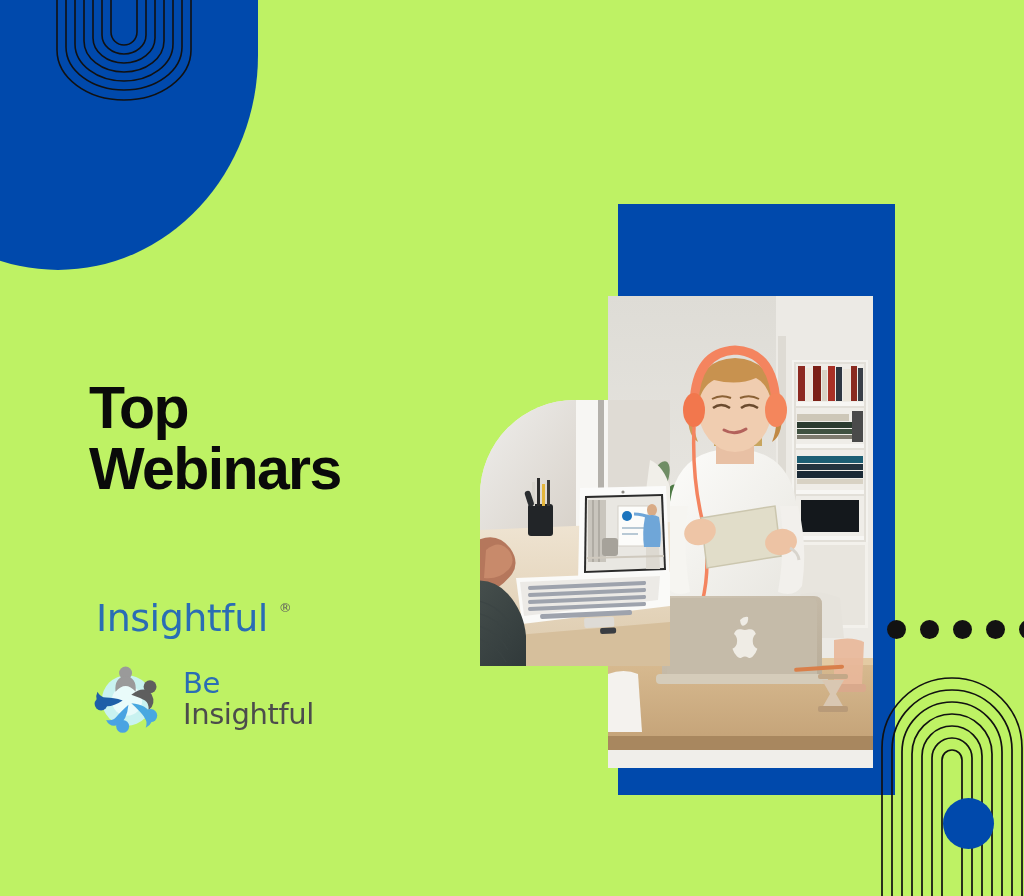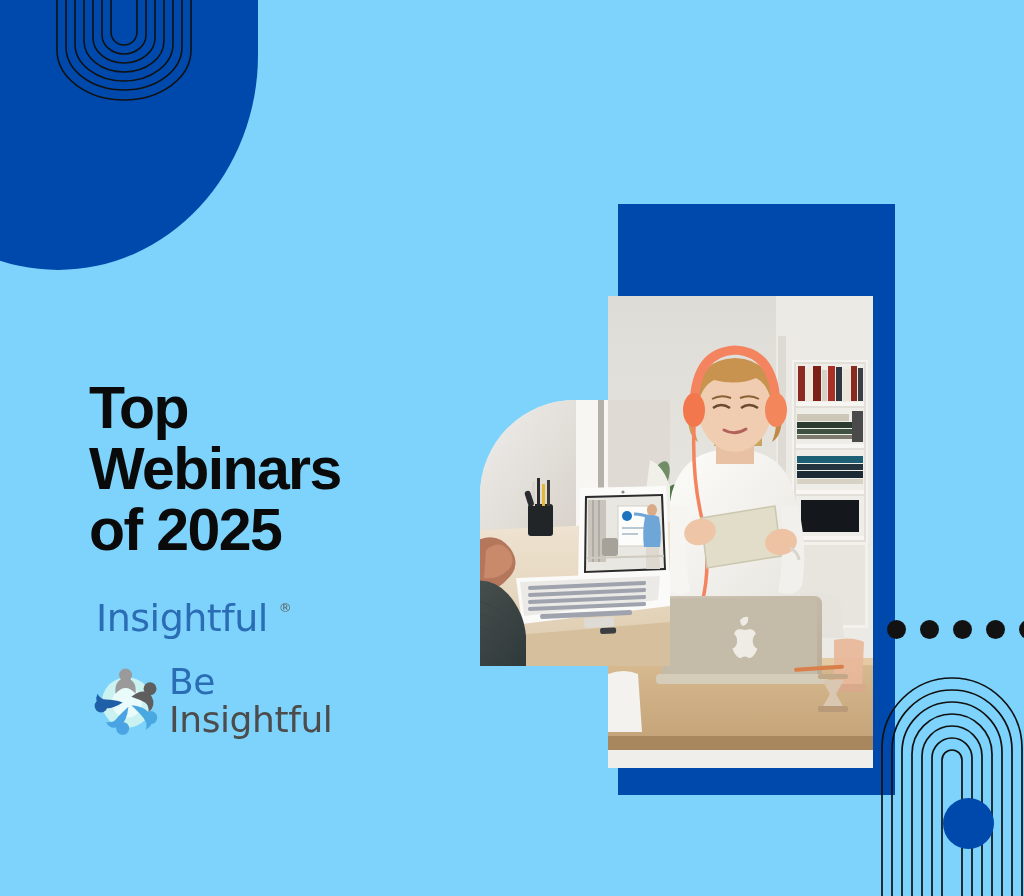--- a/index.html
+++ b/index.html
@@ -8,21 +8,21 @@
     background: #ffffff;
   }
   body {
     font-family: "Liberation Sans", sans-serif;
   }
 
   #canvas {
     position: relative;
     width: 1024px;
     height: 896px;
-    background: #7dd3fc;
+    background: #bef264;
     overflow: hidden;
   }
 
   
   .tl-blob {
     position: absolute;
     left: -142px;
     top: -160px;
     width: 400px;
     height: 430px;
@@ -117,24 +117,24 @@
   
   .bi-logo {
     position: absolute;
     left: 91px;
     top: 663px;
     display: flex;
     align-items: center;
   }
   .bi-mark { width: 72px; height: 72px; flex: 0 0 auto; }
   .bi-text {
-    margin-left: 6px;
+    margin-left: 20px;
     line-height: 1.06;
     font-family: "DejaVu Sans", sans-serif;
-    font-size: 36px;
+    font-size: 29px;
     letter-spacing: -0.4px;
   }
   .bi-be { color: #2a6db5; display: block; }
   .bi-insightful { color: #4c4c4c; display: block; }
 
   
   .br-dots {
     position: absolute;
     left: 887px;
     top: 620px;
@@ -433,21 +433,20 @@
           <path d="M-10 224 q26 4 38 26"></path>
           <path d="M-12 236 q26 4 38 26"></path>
         </g>
       </svg>
     </div>
   </div>
 
   <div class="headline">
     <span class="ln">Top</span>
     <span class="ln">Webinars</span>
-    <span class="ln">of 2025</span>
   </div>
 
   <div class="ia-logo">
     <span class="ia-insightful">Insightful</span>
     <span class="ia-space"></span>
     <span class="ia-reg">®</span>
   </div>
 
   <div class="bi-logo">
     <svg class="bi-mark" viewBox="0 0 100 100" xmlns="http://www.w3.org/2000/svg">

